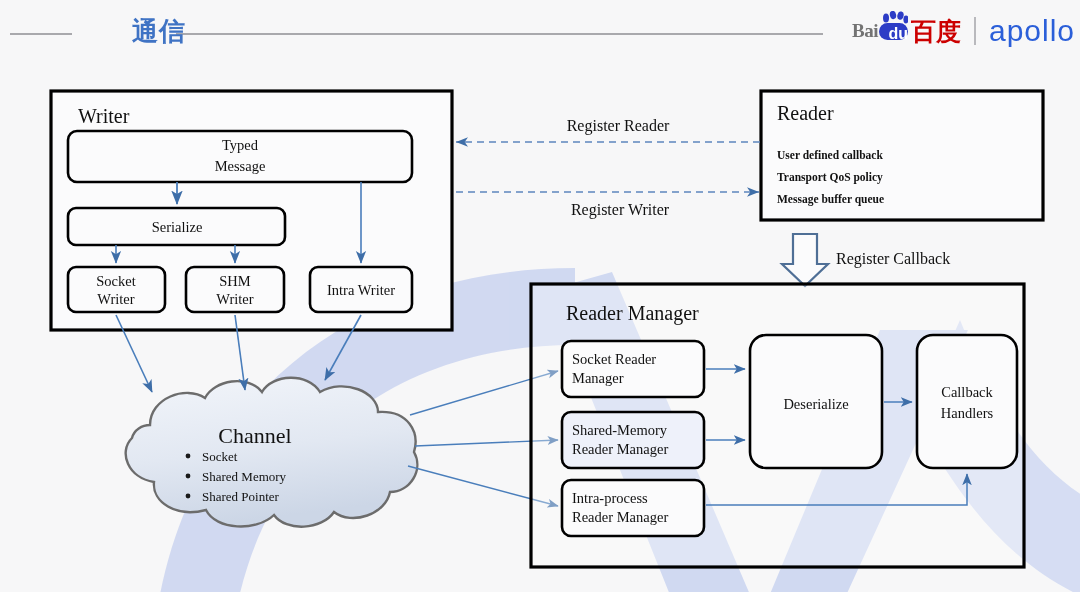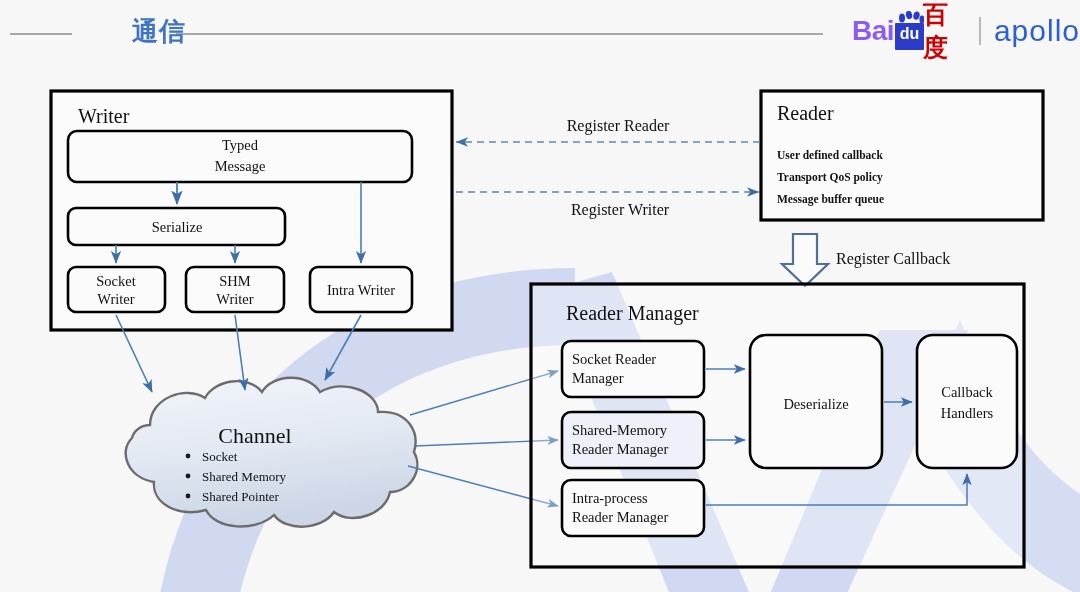--- a/index.html
+++ b/index.html
@@ -44,48 +44,48 @@
 
   
   #logo {
     position: absolute;
     left: 852px; top: 14px;
     height: 34px;
     display: flex;
     align-items: center;
   }
   .logo-bai {
-    font-family: Liberation Sans, sans-serif;
-    font-weight: bold;
-    font-size: 28px;
-    color: #8b5cf6;
+    font-family: Liberation Serif, serif;
+    font-weight: bold;
+    font-size: 19px;
+    color: #737373;
     letter-spacing: -0.5px;
   }
   .logo-duwrap {
     position: relative;
     width: 30px; height: 26px;
     margin: 0 1px;
   }
   .logo-paw {
     position: absolute;
     left: 3px; top: -7px;
     width: 26px; height: 16px;
   }
   .logo-dubox {
     position: absolute;
     left: 0px; top: 5px;
-    width: 29px; height: 27px;
+    width: 29px; height: 17px;
     background: #2c3cc6;
-    border-radius: 1px;
+    border-radius: 9px;
     color: #ffffff;
     font-family: "Liberation Sans", sans-serif;
     font-weight: bold;
     font-size: 16px;
     line-height: 21px;
-    text-align: center;
+    text-align: right;
   }
   .logo-cn {
     font-family: "Liberation Sans", sans-serif;
     font-weight: bold;
     font-size: 25px;
     color: #cc0000;
     margin-left: 1px;
   }
   .logo-sep {
     width: 2px; height: 28px;

